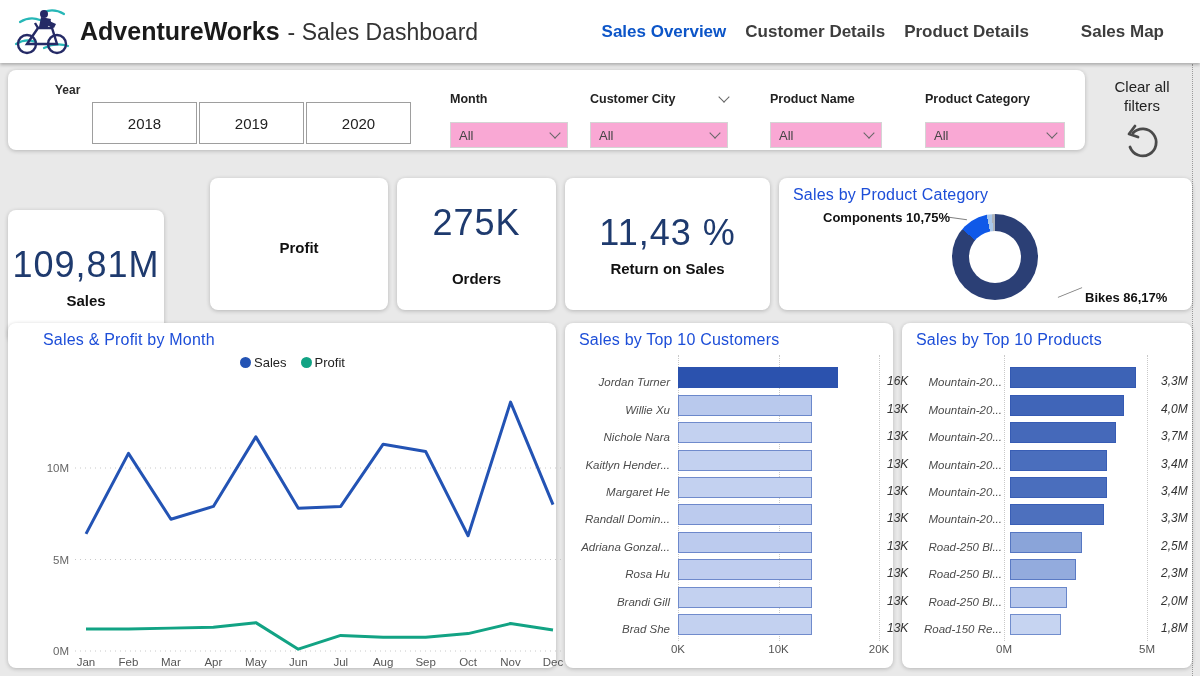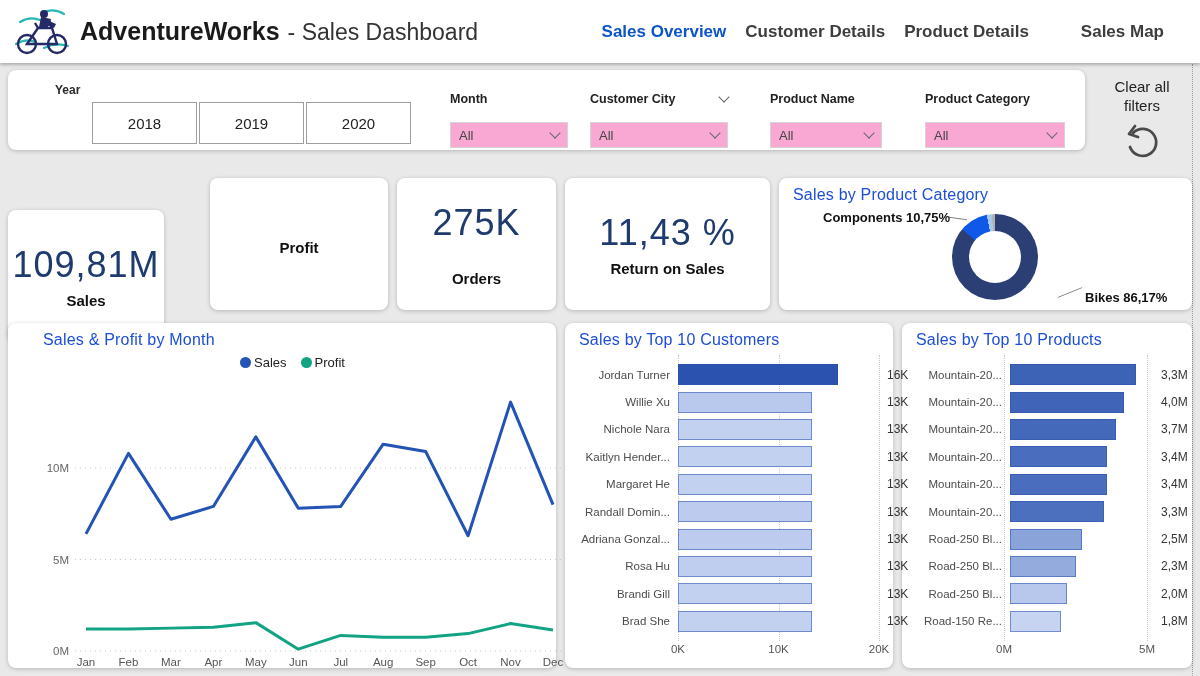--- a/index.html
+++ b/index.html
@@ -72,21 +72,21 @@
   
   .line-card { left:8px; top:323px; width:548px; height:345px;padding-left:21px; }
   .legend { display:flex; justify-content:center; margin-top:6px; }
   .legend-item { display:flex; align-items:center; margin:0 7px; font-size:13px; color:#222; }
   .legend-dot { width:11px; height:11px; border-radius:50%; margin-right:3px; }
 
   
   .cust-card { left:565px; top:323px; width:328px; height:345px; }
   .prod-card { left:902px; top:323px; width:290px; height:345px; }
   .bar-rows { position:relative; margin-top:12px; }
-  .bar-row { display:flex; align-items:center; height:27.4px; position:relative; z-index:2; }
+  .bar-row { display:flex; align-items:flex-end; height:27.4px; position:relative; z-index:2;font-style:italic; }
   .bar-label { text-align:right; font-size:11.5px; color:#4d4d4d; padding-right:8px; white-space:nowrap;
                overflow:hidden; flex:0 0 auto; }
   .bar-track { position:relative; height:21px; flex:0 0 auto; }
   .bar-fill { position:absolute; left:0; top:0; height:100%; cursor:pointer; }
   .bar-value { font-size:12px; color:#333; margin-left:8px; white-space:nowrap; }
   .gridline { position:absolute; top:-6px; bottom:-6px; width:0; border-left:1px dotted #c9c9c9; z-index:1; }
   .x-ticks { position:relative; height:16px; margin-top:8px; }
   .x-tick { position:absolute; transform:translateX(-50%); font-size:11.5px; color:#555; }
   .cust-card .bar-label { width:113px; }
   .cust-card .bar-track { width:201px; }

